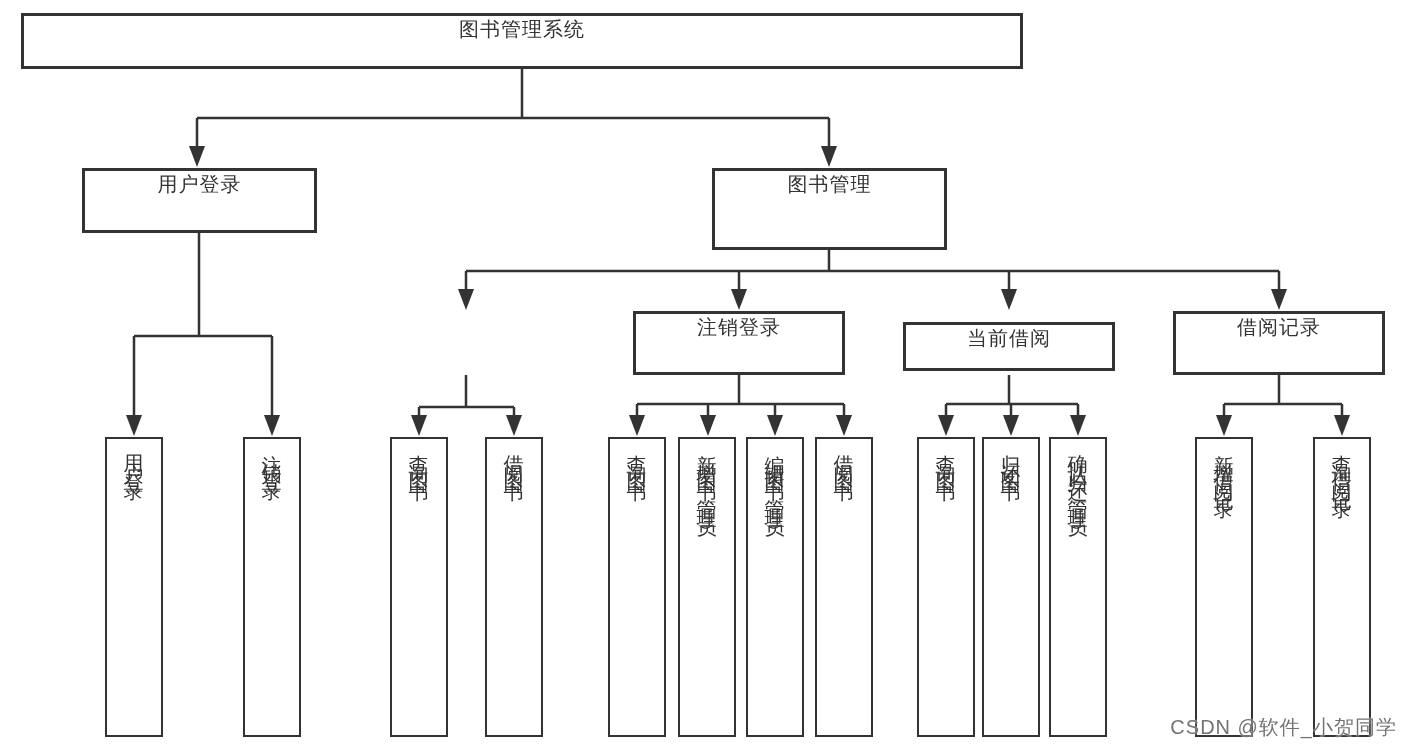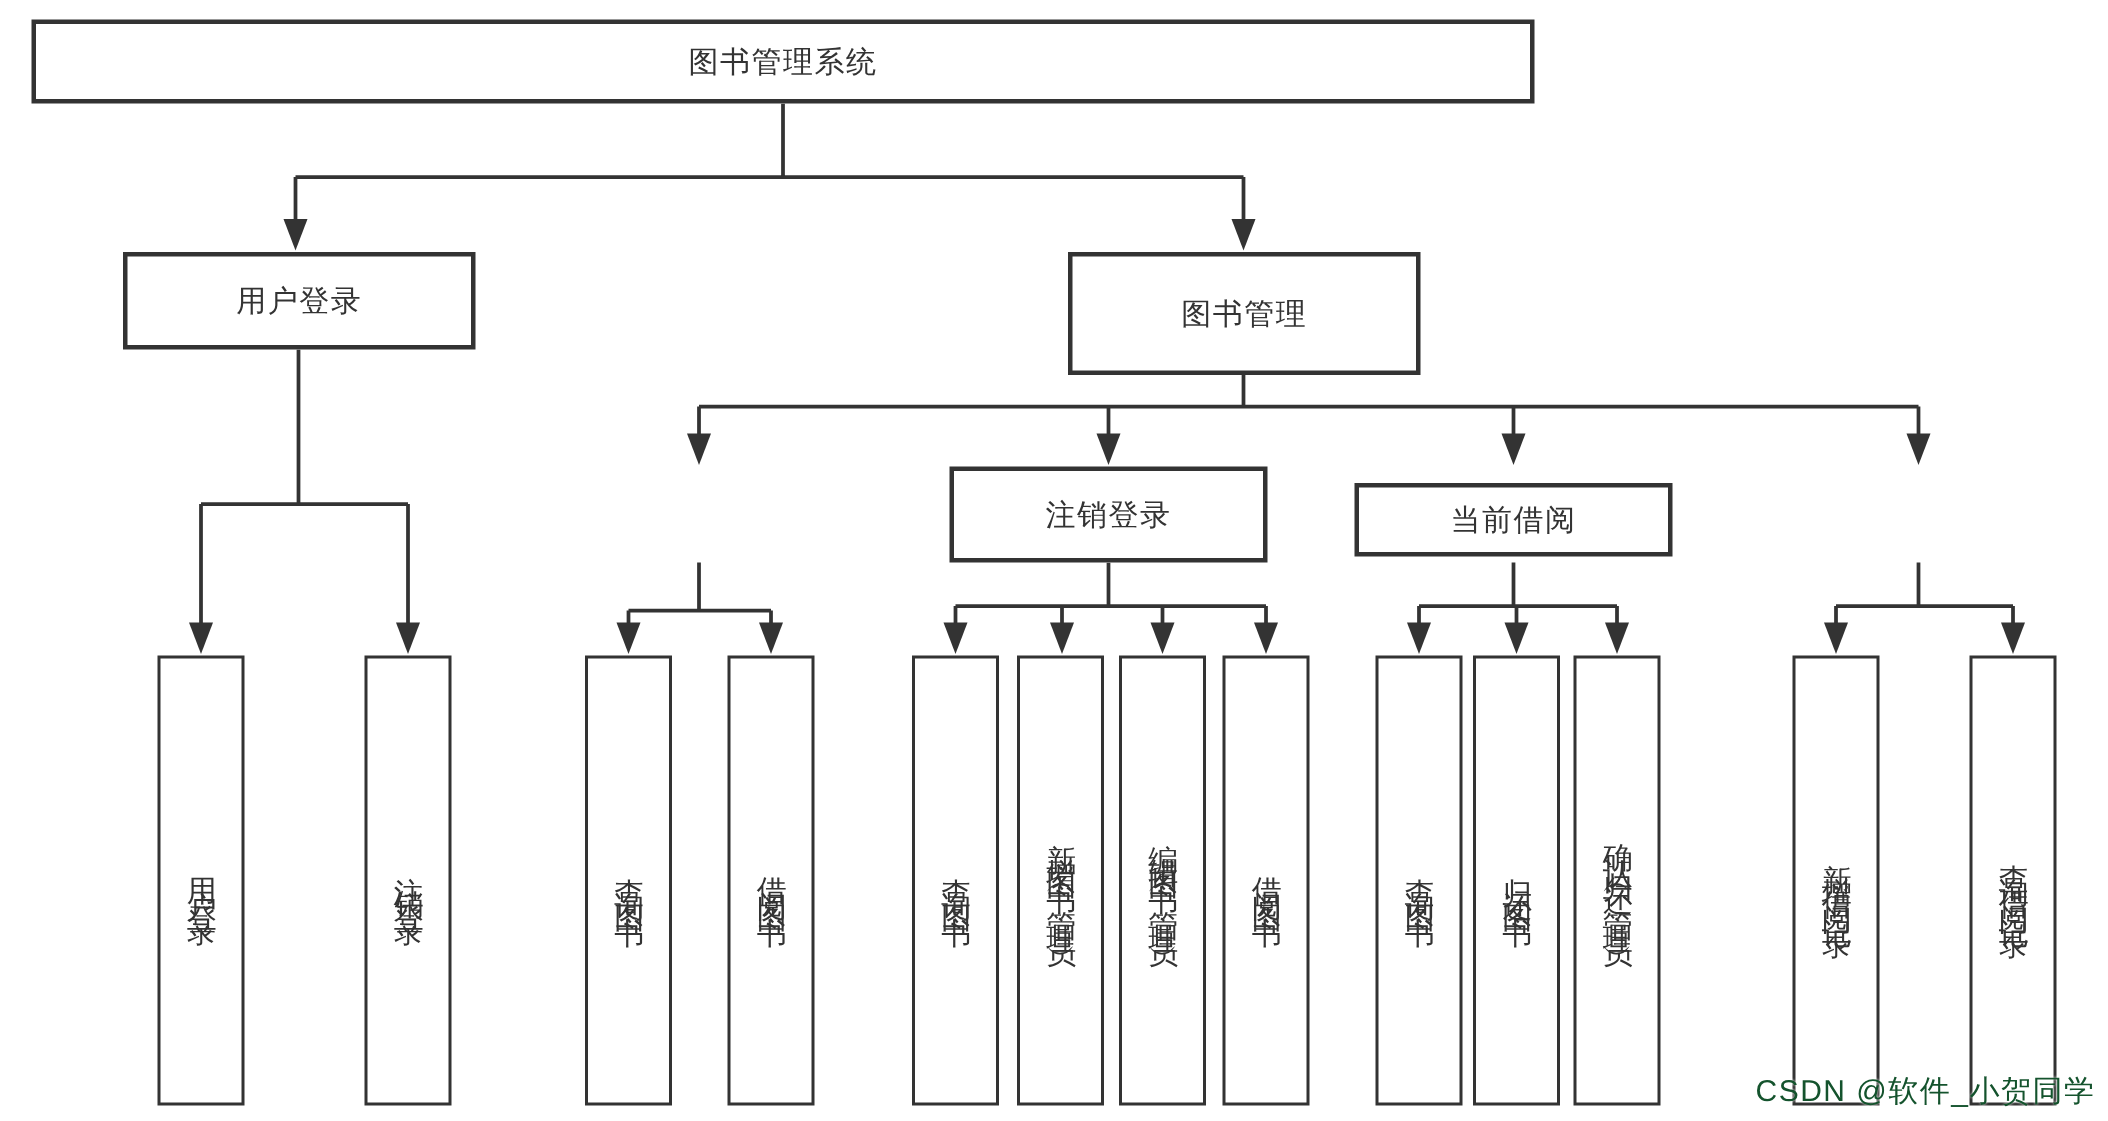--- a/index.html
+++ b/index.html
@@ -9,21 +9,21 @@
     background:#ffffff;
     font-family:"Liberation Sans","DejaVu Sans",sans-serif;
     overflow:hidden;
   }
   svg.connectors{position:absolute;left:0;top:0;z-index:0;}
   .node{
     position:absolute;
     box-sizing:border-box;
     background:#ffffff;
     border:3px solid #333333;
-    display:flex;align-items:center;justify-content:center;
+    display:flex;justify-content:center;
     color:#333333;
     z-index:1;
   }
   .node span{
     font-size:20px;
     letter-spacing:1px;
     white-space:nowrap;
   }
   .node.leaf{border-width:2.5px;}
   .node.leaf span{
@@ -32,21 +32,21 @@
     font-size:20px;
     letter-spacing:9px;
     line-height:1;
     white-space:normal;
   }
   .watermark{
     position:absolute;
     right:8px;top:714px;
     z-index:3;
     font-size:20px;
-    color:#14532d;
+    color:#737373;
     letter-spacing:1px;
     text-shadow:0 0 2px #ffffff;
   }
 </style>
 </head>
 <body>
 
 <div id="canvas">
 
   <svg class="connectors" width="1405" height="747" viewBox="0 0 1405 747">
@@ -99,20 +99,23 @@
   <div class="node" style="left:712px;top:168px;width:235px;height:82px">
     <span>图书管理</span>
   </div>
 
   <div class="node" style="left:633px;top:311px;width:212px;height:64px">
     <span>注销登录</span>
   </div>
   <div class="node" style="left:903px;top:322px;width:212px;height:49px">
     <span>当前借阅</span>
   </div>
+  <div class="node" style="left:1173px;top:311px;width:212px;height:64px">
+    <span>借阅记录</span>
+  </div>
 
   <div class="node leaf" style="left:105px;top:437px;width:58px;height:300px">
     <span>用户登录</span>
   </div>
   <div class="node leaf" style="left:243px;top:437px;width:58px;height:300px">
     <span>注销登录</span>
   </div>
 
   <div class="node leaf" style="left:390px;top:437px;width:58px;height:300px">
     <span>查询图书</span>

